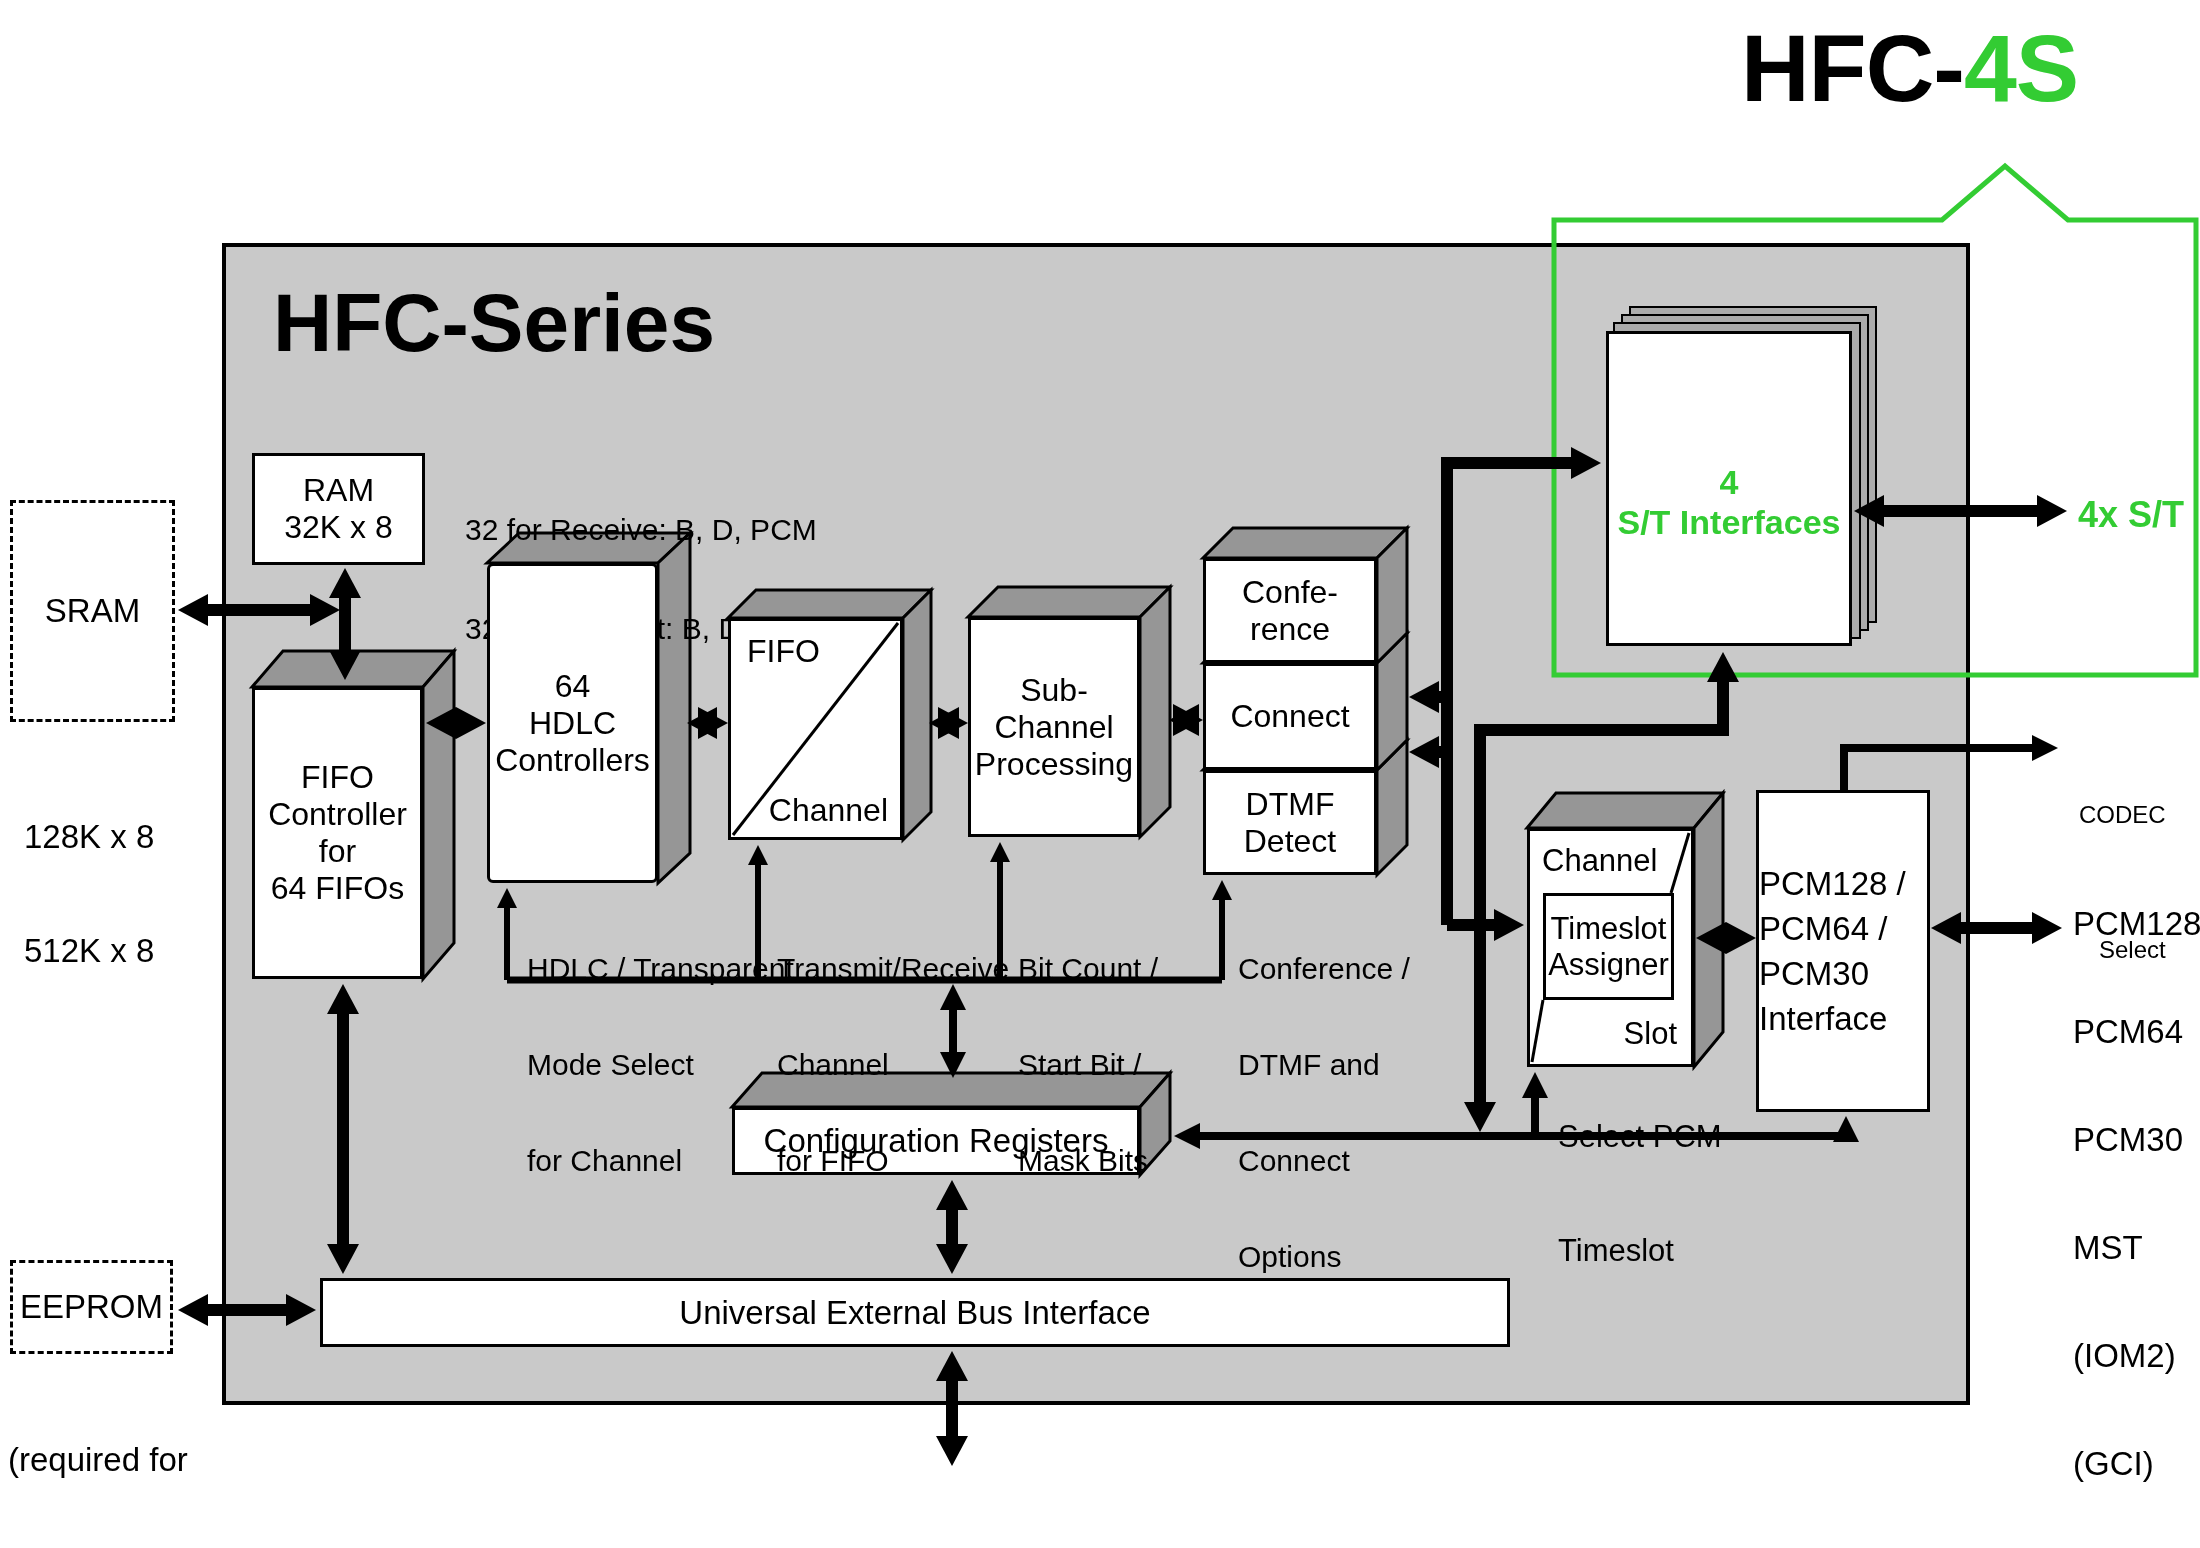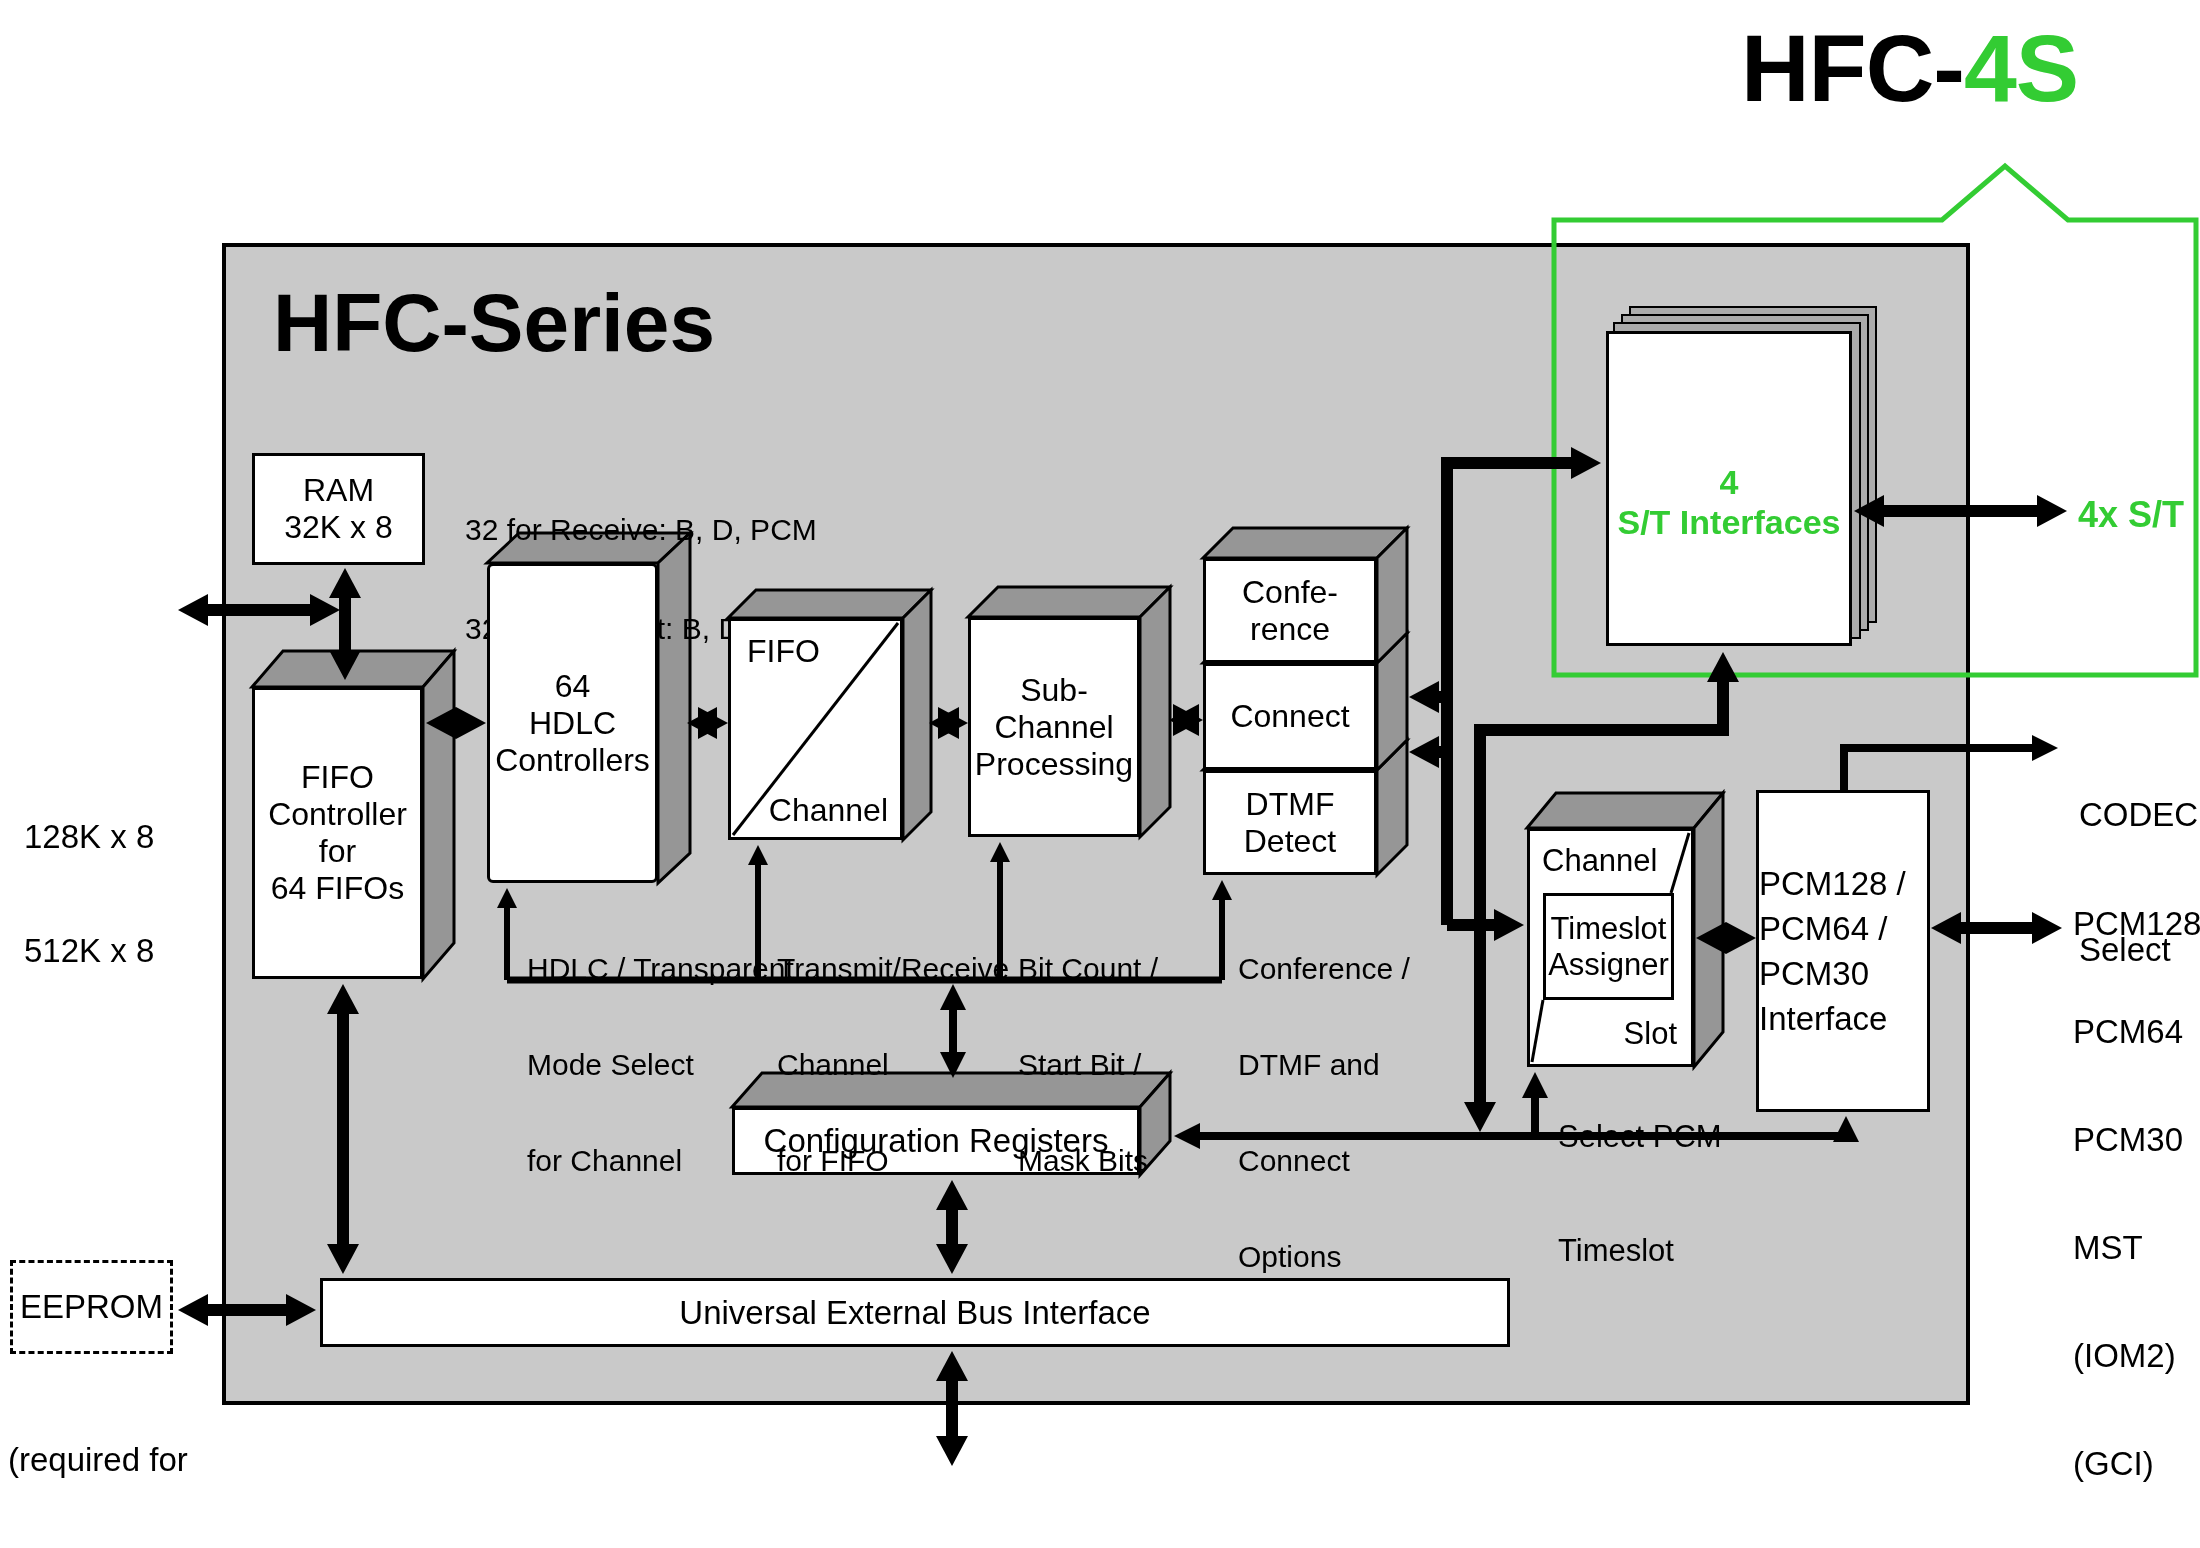--- a/index.html
+++ b/index.html
@@ -137,20 +137,23 @@
   <div class="box cc fs32" style="left:252px;top:453px;width:173px;height:112px;">
     <div>RAM</div>
     <div>32K x 8</div>
   </div>
 
   <div class="t" style="left:465px;top:447px;font-size:30px;line-height:33px;">
     <div>32 for Receive: B, D, PCM</div>
     <div>32 for Transmit: B, D, PCM</div>
   </div>
 
+  <div class="box dashed cc fs33" style="left:10px;top:500px;width:165px;height:222px;">
+    <div>SRAM</div>
+  </div>
   <div class="t fs33" style="left:24px;top:742px;">
     <div>128K x 8</div>
     <div>512K x 8</div>
   </div>
 
   <div class="box cc fs32" style="left:252px;top:687px;width:171px;height:292px;">
     <div>FIFO</div>
     <div>Controller</div>
     <div>for</div>
     <div>64 FIFOs</div>
@@ -243,21 +246,21 @@
     <div>DTMF and</div>
     <div>Connect</div>
     <div>Options</div>
   </div>
   <div class="t" style="left:1558px;top:1042px;font-size:31px;line-height:38px;">
     <div>Select PCM</div>
     <div>Timeslot</div>
   </div>
 
   <div class="t green" style="left:2078px;top:494px;font-size:36px;font-weight:bold;">4x S/T</div>
-  <div class="t" style="left:2079px;top:702px;font-size:33px;line-height:45px;">
+  <div class="t" style="left:2079px;top:702px;font-size:24px;line-height:45px;text-align:right;">
     <div>CODEC</div>
     <div>Select</div>
   </div>
   <div class="t" style="left:2073px;top:834px;font-size:33px;line-height:36px;">
     <div>PCM128</div>
     <div>PCM64</div>
     <div>PCM30</div>
     <div>MST</div>
     <div>(IOM2)</div>
     <div>(GCI)</div>

